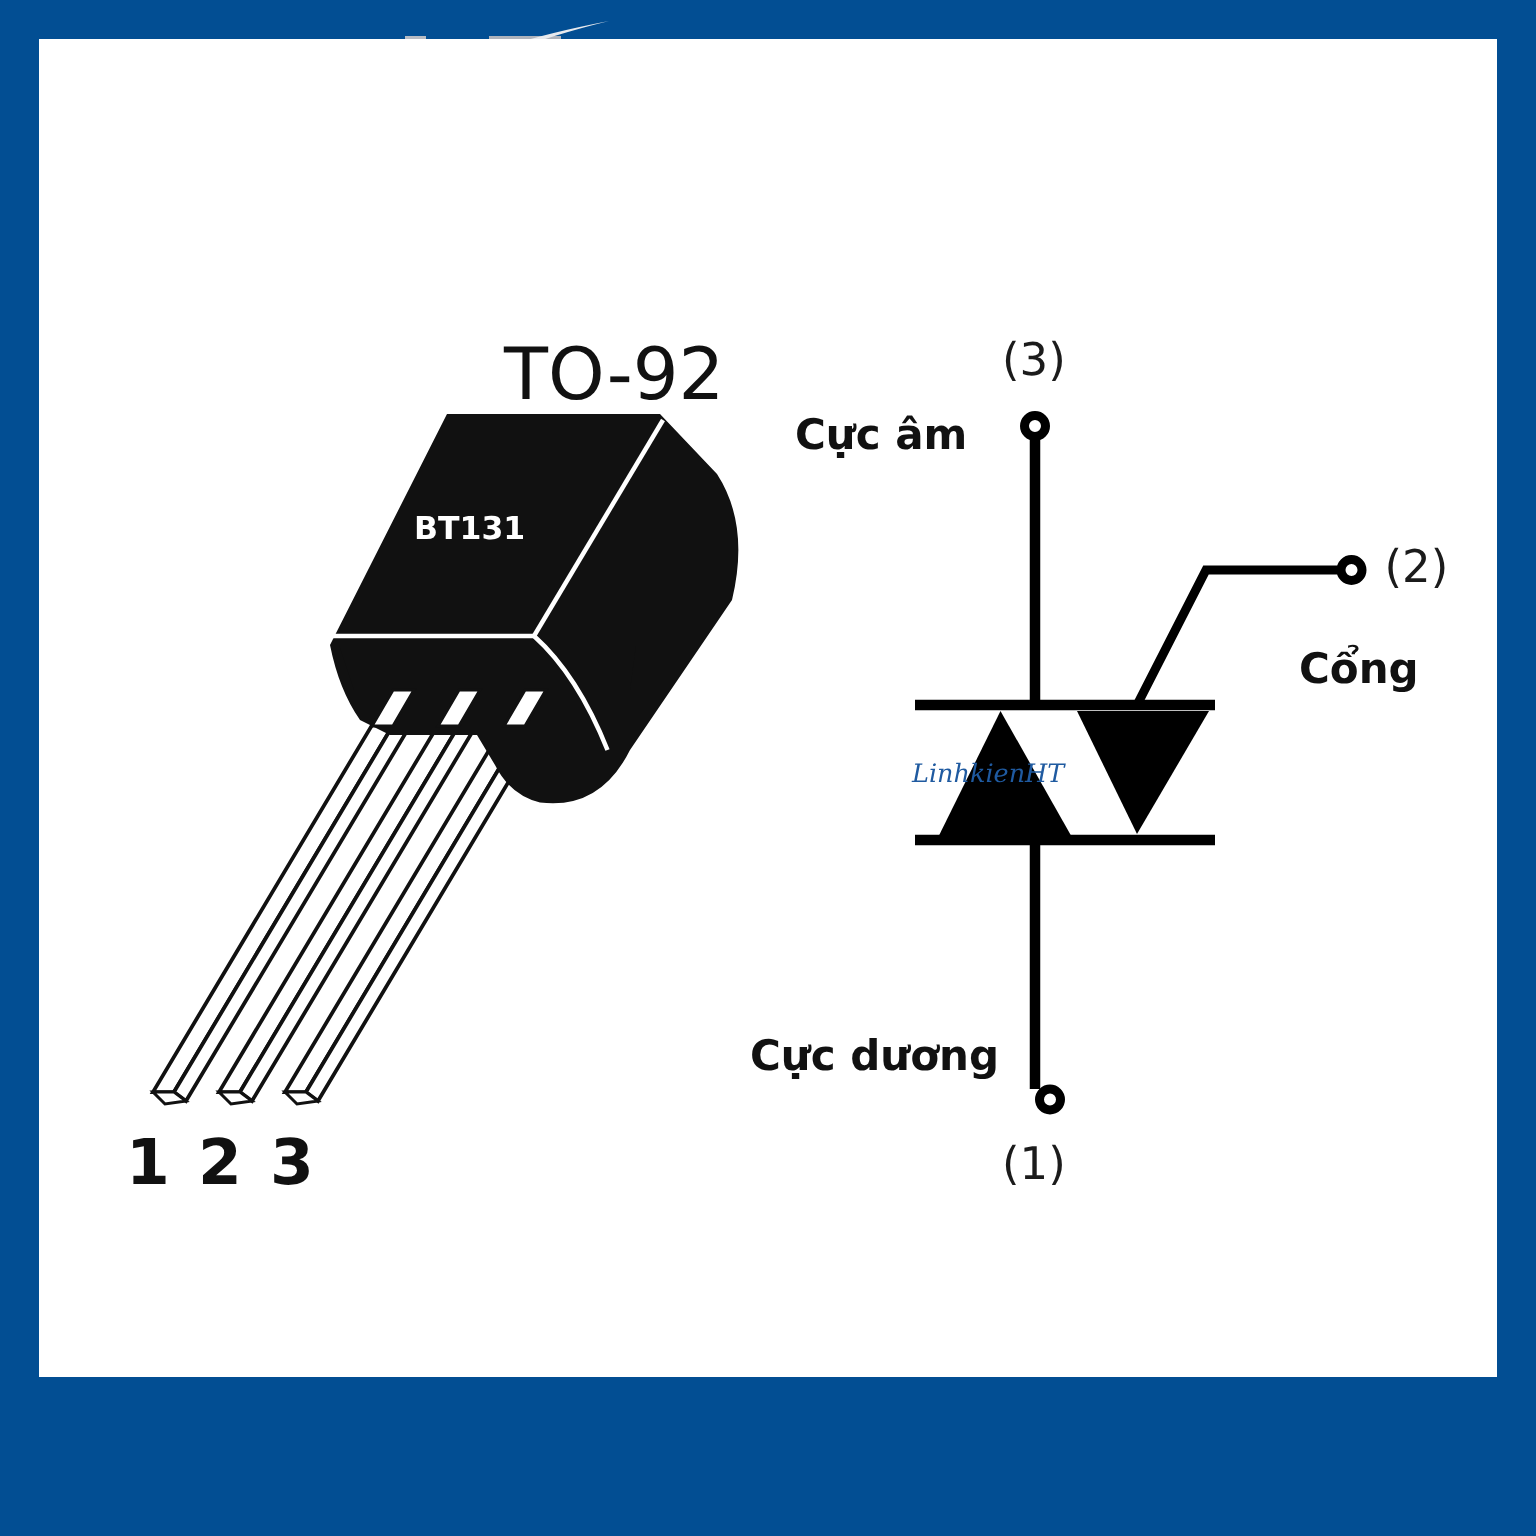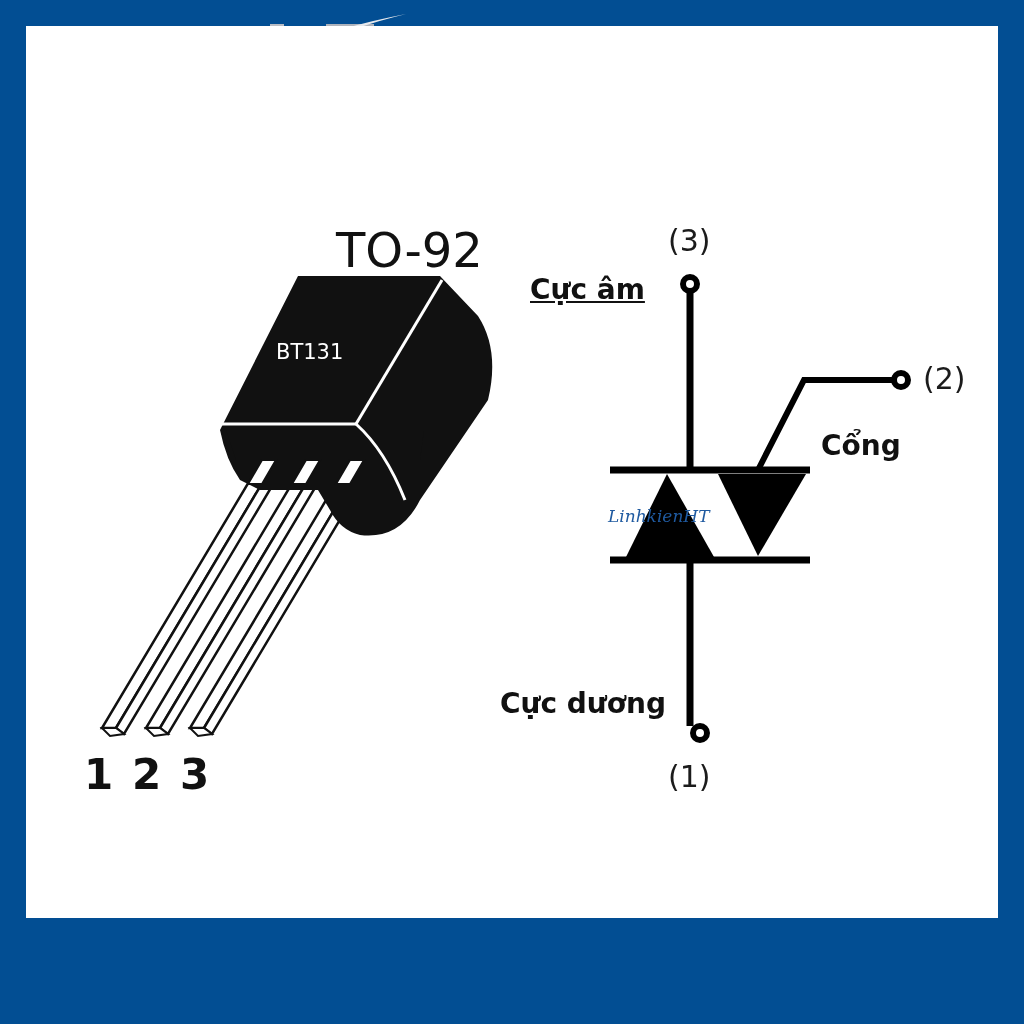--- a/index.html
+++ b/index.html
@@ -34,21 +34,21 @@
       left: 272px; top: 102px;
       font-family: "DejaVu Sans Mono", monospace;
       font-size: 5px;
       letter-spacing: 1.5px;
       color: #a9b8cc;
       white-space: nowrap;
     }
     .diagram-svg { position: absolute; left: 0; top: 0; }
     .txt { position: absolute; white-space: nowrap; line-height: 1; color: #111; }
     .pkg-name { font-size: 48px; font-family: "DejaVu Sans", sans-serif; left: 336px; top: 226px; }
-    .part-no { font-size: 21px; font-weight: normal; color: #ffffff; left: 276px; top: 342px; font-family: "DejaVu Sans", sans-serif; }
+    .part-no { font-size: 21px; font-weight: bold; color: #ffffff; left: 276px; top: 342px; font-family: "DejaVu Sans", sans-serif; }
     .pin-num { font-size: 42px; font-weight: 900; font-family: "DejaVu Sans", sans-serif; top: 754px; }
     .term { font-size: 30px; font-family: "DejaVu Sans", sans-serif; color: #1b1b1b; }
     .label-vn { font-size: 28px; font-weight: bold; font-family: "DejaVu Sans", sans-serif; color: #111; }
     .watermark {
       position: absolute; left: 608px; top: 508px;
       font-family: "DejaVu Serif", serif; font-style: italic; font-weight: normal;
       font-size: 17px; color: #1f5aa0; white-space: nowrap; line-height: 1;
     }
   </style>
 </head>
@@ -127,17 +127,17 @@
 
 <div class="watermark">LinhkienHT</div>
 
 <div class="txt pkg-name">TO-92</div>
 <div class="txt part-no">BT131</div>
 <div class="txt pin-num" style="left:84px;">1</div>
 <div class="txt pin-num" style="left:132px;">2</div>
 <div class="txt pin-num" style="left:180px;">3</div>
 
 <div class="txt term" style="left:668px; top:226px;">(3)</div>
-<div class="txt label-vn" style="left:530px; top:276px;text-decoration:underline;">Cực âm</div>
+<div class="txt label-vn" style="left:530px; top:276px;">Cực âm</div>
 <div class="txt term" style="left:923px; top:364px;">(2)</div>
-<div class="txt label-vn" style="left:821px; top:432px;">Cổng</div>
+<div class="txt label-vn" style="left:866px; top:432px;">Cổng</div>
 <div class="txt label-vn" style="left:500px; top:690px;text-align:center;">Cực dương</div>
 <div class="txt term" style="left:668px; top:762px;">(1)</div>
 
 </body></html>

